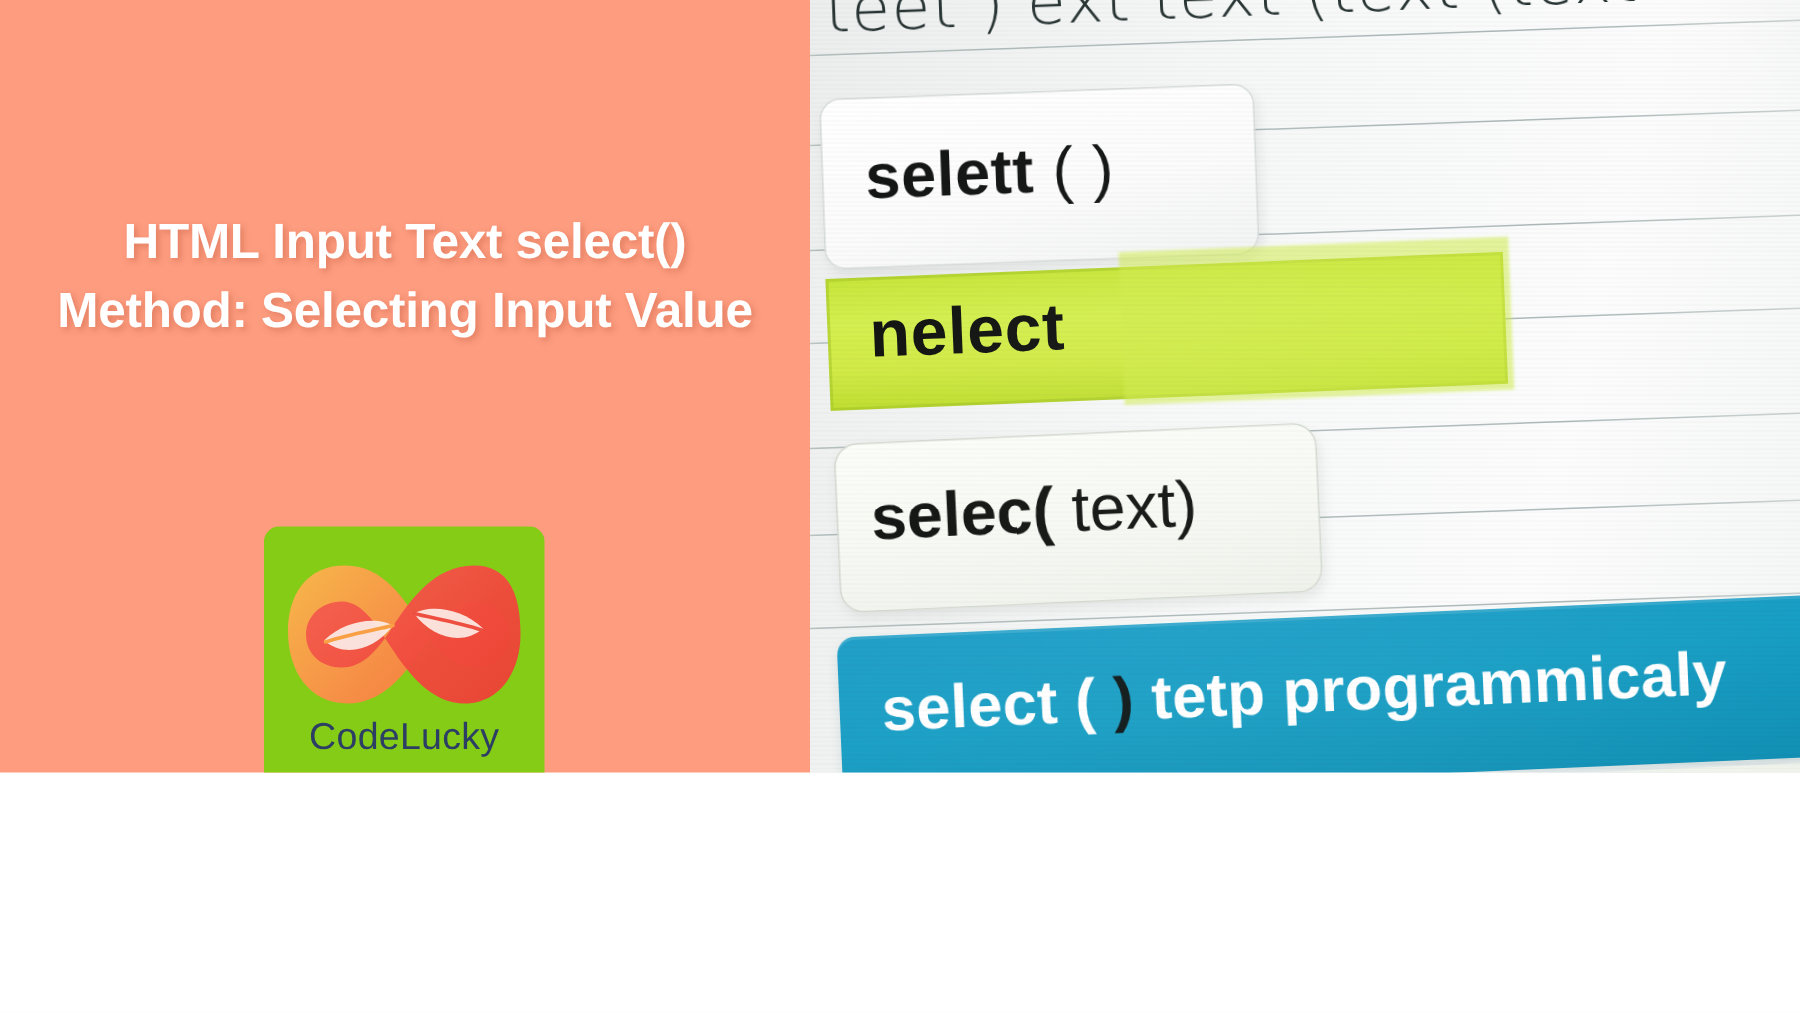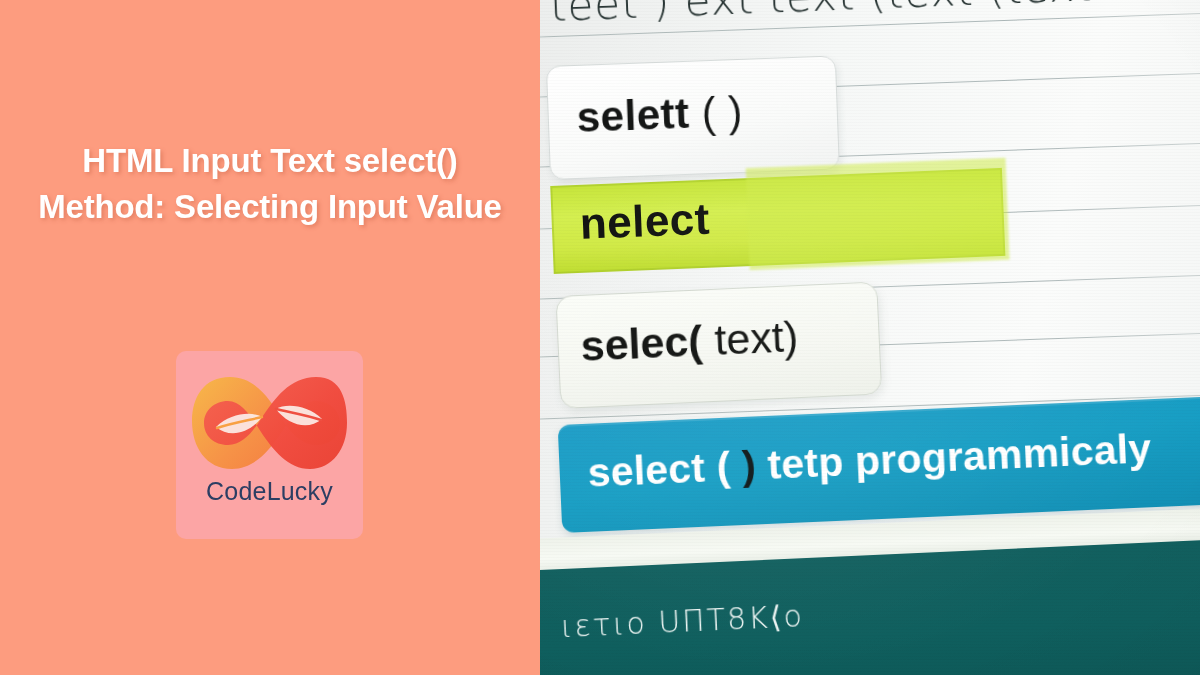--- a/index.html
+++ b/index.html
@@ -4,21 +4,21 @@
 <style>
   * { box-sizing: border-box; margin: 0; padding: 0; }
   html, body {
     width: 1200px; height: 675px;
     overflow: hidden;
     font-family: "Liberation Sans", sans-serif;
     background: #ffffff;
   }
   .canvas {
     position: relative;
-    width: 1200px; height: 675px;
+    width: 1200px; height: 515px;
     overflow: hidden;
   }
 
   
   .left-panel {
     position: absolute;
     left: 0; top: 0;
     width: 540px; height: 675px;
     background: #fd9c7f;
     overflow: hidden;
@@ -32,21 +32,21 @@
     font-size: 33px;
     font-weight: bold;
     line-height: 46px;
     letter-spacing: -0.2px;
     text-shadow: 2px 2px 4px rgba(195, 90, 62, 0.45);
   }
   .logo-card {
     position: absolute;
     left: 176px; top: 351px;
     width: 187px; height: 188px;
-    background: #fca5a5;
+    background: #84cc16;
     border-radius: 10px;
   }
   .logo-mark {
     position: absolute;
     left: 14px; top: 20px;
     width: 159px; height: 104px;
   }
   .logo-word {
     position: absolute;
     left: 0; top: 126px;

